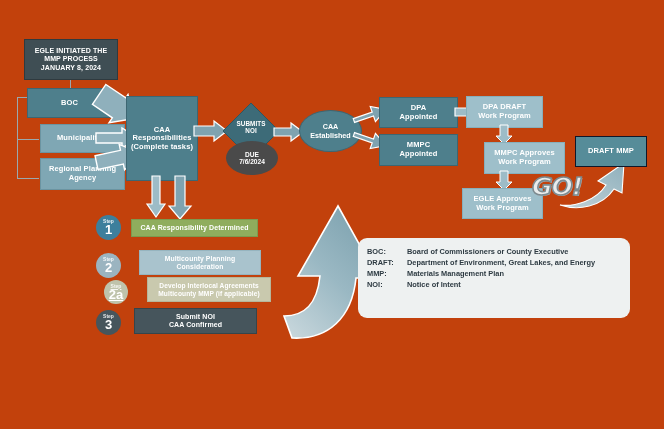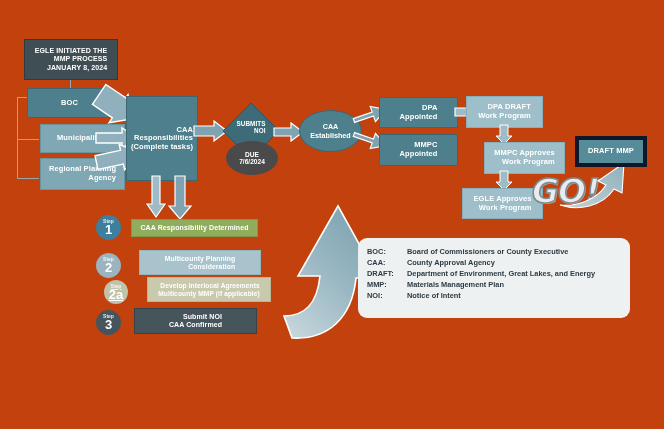--- a/index.html
+++ b/index.html
@@ -3,26 +3,26 @@
 <meta charset="utf-8">
 <style>
   html,body{margin:0;padding:0;background:#ffffff;}
   body{width:664px;height:429px;position:relative;overflow:hidden;
        font-family:"Liberation Sans","DejaVu Sans",sans-serif;}
   #stage{position:relative;width:664px;height:429px;background:#c2410c;}
 
   .box{position:absolute;box-sizing:border-box;display:flex;align-items:center;
        justify-content:center;text-align:center;color:#ffffff;font-weight:bold;
        line-height:1.15;letter-spacing:.1px;}
-  .b-line{white-space:pre-line;text-align:right;}
+  .b-line{white-space:pre-line;}
 
   
   .c-dark   {background:#3f4e54;border:1px solid #2f3a3f;}
   .c-teal   {background:#4e7f8c;border:1px solid #3d6672;}
-  .c-teal2  {background:#568c99;border:4px solid #0f172a;}
+  .c-teal2  {background:#568c99;border:1px solid #0f172a;}
   .c-mid    {background:#7fa7b4;border:1px solid #6b94a1;}
   .c-light  {background:#9ebfca;border:1px solid #87afbb;}
   .c-green  {background:#8fad5d;border:1px solid #7d9a4f;}
   .c-steel  {background:#a9c3cd;border:1px solid #96b4bf;}
   .c-khaki  {background:#c9c9ae;border:1px solid #b6b69b;}
   .c-slate  {background:#46555c;border:1px solid #36444a;}
 
   .title-box{font-size:7px;padding:4px 3px;}
   .node{font-size:7.5px;}
   .thinline{position:absolute;background:#9aa8ae;}
@@ -45,21 +45,21 @@
   .s2{background:#9bb4c0;}
   .s2a{background:#bfc3ab;}
   .s3{background:#46555c;}
 
   .legend{position:absolute;background:#eef1f1;border-radius:9px;}
   .legend table{border-collapse:collapse;font-size:7.4px;color:#2d3a42;}
   .legend td{padding:1.05px 0;vertical-align:top;font-weight:bold;}
   .legend td.term{width:34px;}
   .legend td.defn{font-weight:bold;padding-left:6px;margin-top:32px;}
 
-  .goword{position:absolute;font-size:33px;font-weight:bold;font-style:italic;
+  .goword{position:absolute;font-size:25px;font-weight:bold;font-style:italic;
           color:#e9ecec;-webkit-text-stroke:1.6px #7d8a8f;
           text-shadow:1px 1px 0 #aeb8bc;font-family:"DejaVu Sans",sans-serif;
           letter-spacing:-1px;}
 </style>
 </head>
 <body>
 
 <div id="stage">
 
   <div class="box c-dark title-box b-line" style="left:24px;top:39px;width:94px;height:41px;">EGLE INITIATED THE
@@ -243,24 +243,20 @@
 CAA Confirmed</div>
 
   <div class="legend" style="left:358px;top:238px;width:272px;height:80px;">
     <table style="margin:8px 0 0 9px;">
       <tbody>
         <tr>
           <td class="term">BOC:</td>
           <td class="defn">Board of Commissioners or County Executive</td>
         </tr>
         <tr>
-          <td class="term">CAA:</td>
-          <td class="defn">County Approval Agency</td>
-        </tr>
-        <tr>
           <td class="term">DRAFT:</td>
           <td class="defn">Department of Environment, Great Lakes, and Energy</td>
         </tr>
         <tr>
           <td class="term">MMP:</td>
           <td class="defn">Materials Management Plan</td>
         </tr>
         <tr>
           <td class="term">NOI:</td>
           <td class="defn">Notice of Intent</td>

